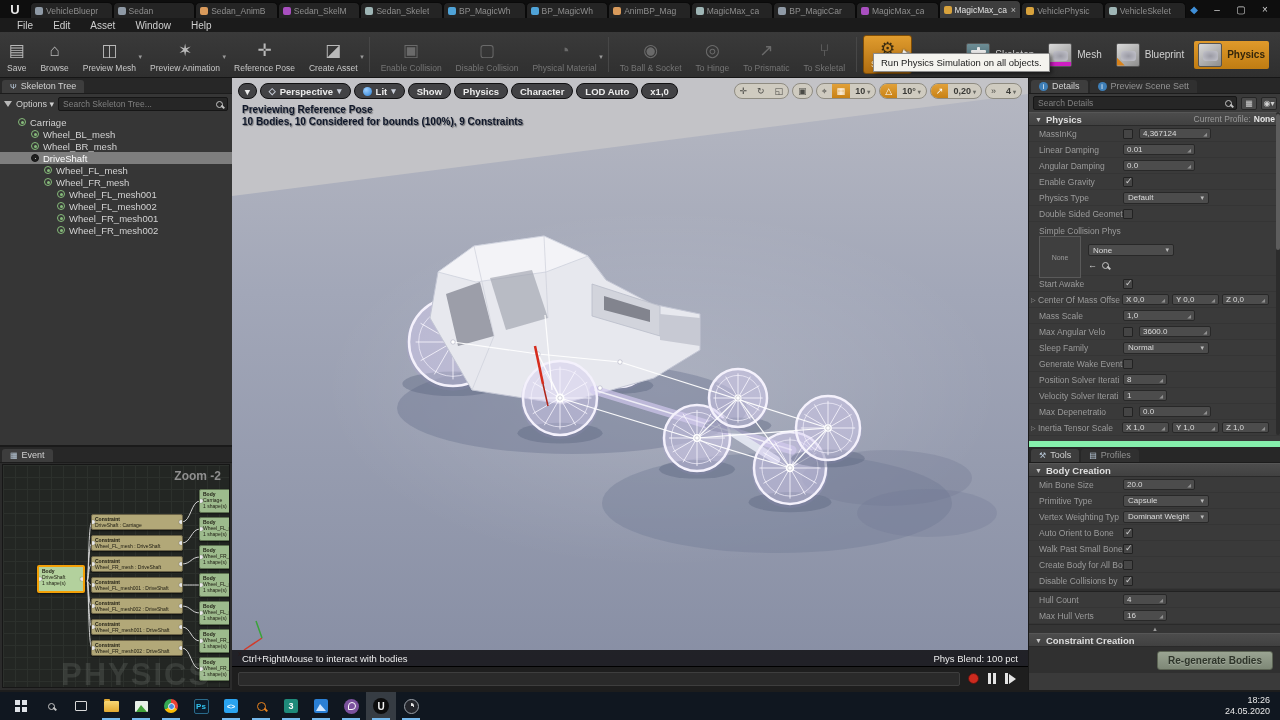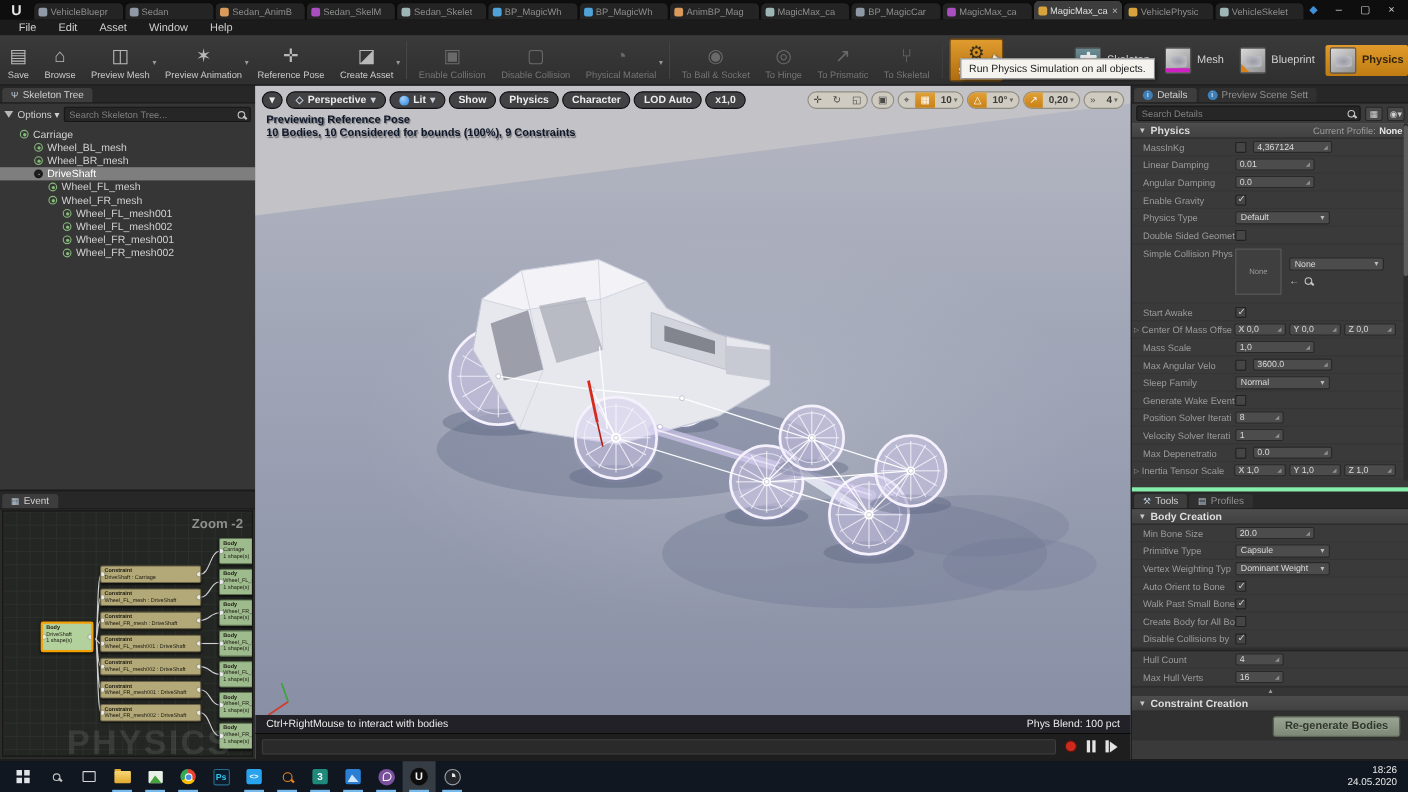--- a/index.html
+++ b/index.html
@@ -29,21 +29,21 @@
   .tbtn{display:flex;flex-direction:column;align-items:center;justify-content:flex-end;padding:3px 7px 4px;position:relative;}
   .tbtn .ticon{font-size:17px;color:#b9b9b9;line-height:20px;height:22px;}
   .tbtn .tlabel{font-size:8.5px;color:#c9c9c9;white-space:nowrap;}
   .tbtn.disabled .ticon{color:#6a6a6a;}
   .tbtn.disabled .tlabel{color:#757575;}
   .tbtn .caret{position:absolute;right:1px;bottom:16px;font-size:7px;color:#9a9a9a;}
   .tbtn.simulate{background:linear-gradient(#e09c2e,#b06d10);border:1px solid #7e4c06;border-radius:3px;margin:3px 2px;}
   .tbtn.simulate .ticon{color:#3a2c10;}
   .tbtn.simulate .tlabel{color:#f6ecd2;}
   .tsep{width:1px;background:#202020;border-right:1px solid #474747;margin:5px 4px;}
-  .modes{margin-left:auto;display:flex;align-items:center;gap:6px;padding-right:0;}
+  .modes{margin-left:auto;display:flex;align-items:center;gap:6px;padding-right:11px;}
   .mode{display:flex;align-items:center;gap:5px;padding:2px 4px;border-radius:2px;}
   .mode .mlabel{font-size:10px;color:#d2d2d2;}
   .mode.active{background:linear-gradient(#e09a2b,#c07c12);}
   .mode.active .mlabel{color:#33250a;font-weight:bold;}
   .thumb{width:24px;height:24px;border-radius:2px;background:linear-gradient(145deg,#d9d9d9,#8e8e8e);position:relative;border:1px solid #555;overflow:hidden;}
   .thumb::before{content:"";position:absolute;left:4px;top:7px;width:15px;height:10px;background:radial-gradient(#9a9aa4,#c4c4cc);border-radius:3px;}
   .thumb.skel{background:linear-gradient(#6d8d95,#44626c);}
   .thumb.skel::before{left:10px;top:3px;width:3px;height:16px;background:#e8e8e8;border-radius:1px;}
   .thumb.skel::after{content:"";position:absolute;left:4px;top:6px;width:15px;height:3px;background:#e8e8e8;border-radius:1px;}
   .thumb.mesh::after{content:"";position:absolute;left:0;bottom:0;width:100%;height:4px;background:#cf1ec2;}
@@ -115,21 +115,21 @@
   .vp-timeline{position:absolute;left:0;right:0;bottom:0;height:24px;background:#1e1e1e;border-top:1px solid #000;display:flex;align-items:center;padding:0 6px;gap:8px;z-index:5;}
   .tl-track{flex:1;height:14px;background:#2a2a2a;border:1px solid #3e3e3e;border-radius:2px;}
   .tl-btns{display:flex;align-items:center;gap:9px;padding-right:6px;}
   .btn-rec{width:11px;height:11px;border-radius:50%;background:#cd2a1e;border:1.5px solid #5a1410;}
   .btn-pause{width:8px;height:11px;border-left:3px solid #e4e4e4;border-right:3px solid #e4e4e4;}
   .btn-step{display:flex;align-items:center;}
   .btn-step .bar{width:2.5px;height:11px;background:#e4e4e4;margin-right:1.5px;}
   .btn-step .tri{width:0;height:0;border-left:7px solid #e4e4e4;border-top:5.5px solid transparent;border-bottom:5.5px solid transparent;}
 
   
-  .dpanel{position:absolute;left:0;top:0;width:252px;height:369px;border-bottom:4px solid #86efac;background:#3a3a3a;overflow:hidden;}
+  .dpanel{position:absolute;left:0;top:0;width:252px;height:369px;border-bottom:6px solid #86efac;background:#3a3a3a;overflow:hidden;}
   .tpanel{position:absolute;left:0;top:369px;width:252px;height:243px;background:#3a3a3a;overflow:hidden;}
   .srow{display:flex;align-items:center;gap:4px;padding:2px 4px;}
   .mini-ic{width:16px;height:13px;background:#4a4a4a;border:1px solid #262626;border-radius:2px;color:#cfcfcf;font-size:8px;display:flex;align-items:center;justify-content:center;}
   .sechdr{height:14px;background:linear-gradient(#4c4c4c,#414141);border-top:1px solid #565656;border-bottom:1px solid #2a2a2a;display:flex;align-items:center;padding:0 6px;gap:4px;}
   .sechdr .arr{font-size:7px;color:#c8c8c8;}
   .sechdr .st{font-size:9.5px;font-weight:bold;color:#dedede;}
   .profile{margin-left:auto;font-size:8.5px;color:#9a9a9a;}
   .profile b{color:#e8e8e8;margin-left:3px;}
   .drow{display:flex;align-items:center;height:16px;padding-left:10px;font-size:8.5px;color:#9b9b9b;border-bottom:1px solid rgba(0,0,0,0.08);}
   .drow .exp{width:7px;margin-left:-8px;font-size:6px;color:#9b9b9b;}
@@ -140,21 +140,21 @@
   .nbox .spin{font-size:5px;color:#919191;}
   .nbox.narrow{width:44px;}
   .nbox.vec{width:47px;}
   .nbox .ax{color:#bdbdbd;font-weight:bold;}
   .dd{height:12px;background:#4c4c4c;border:1px solid #282828;border-radius:2px;color:#dbdbdb;font-size:8px;display:flex;align-items:center;padding:0 4px;width:86px;}
   .dd .v{flex:1;overflow:hidden;white-space:nowrap;}
   .dd::after{content:"▾";font-size:7px;color:#bdbdbd;}
   .chk{width:10px;height:10px;background:#454545;border:1px solid #222;border-radius:1px;position:relative;}
   .chk.on::after{content:"✓";position:absolute;left:1px;top:-2px;font-size:9px;color:#cfcfcf;}
   .chkpre{margin-right:3px;}
-  .assetrow{height:54px;align-items:flex-start;padding-top:4px;}
+  .assetrow{height:54px;align-items:flex-start;padding-top:4px;flex-direction:column;}
   .assetthumb{width:42px;height:42px;background:#3f3f3f;border:1px solid #5a5a5a;color:#9a9a9a;font-size:7px;display:flex;align-items:center;justify-content:center;flex:none;}
   .assetcol{display:flex;flex-direction:column;gap:4px;margin-left:4px;}
   .assetbtns{display:flex;gap:5px;align-items:center;}
   .abtn{color:#cfcfcf;font-size:9px;}
   .vscroll{position:absolute;right:1px;top:34px;width:4px;bottom:6px;background:#2c2c2c;border-radius:2px;}
   .vscroll .vthumb{position:absolute;left:0;right:0;top:2px;height:42%;background:#5d5d5d;border-radius:2px;}
   .collapse-strip{height:9px;display:flex;align-items:center;justify-content:center;background:#353535;border-top:1px solid #2a2a2a;}
   .collapse-strip .ca{font-size:6px;color:#9a9a9a;}
   .regenrow{height:26px;display:flex;align-items:center;justify-content:flex-end;padding:0 8px;background:#303030;}
   .regen{background:linear-gradient(#9aa492,#7e8877);border:1px solid #5c6454;border-radius:3px;color:#2e352a;font-size:10px;font-weight:bold;padding:3px 10px;text-shadow:0 1px 0 rgba(255,255,255,.2);}

